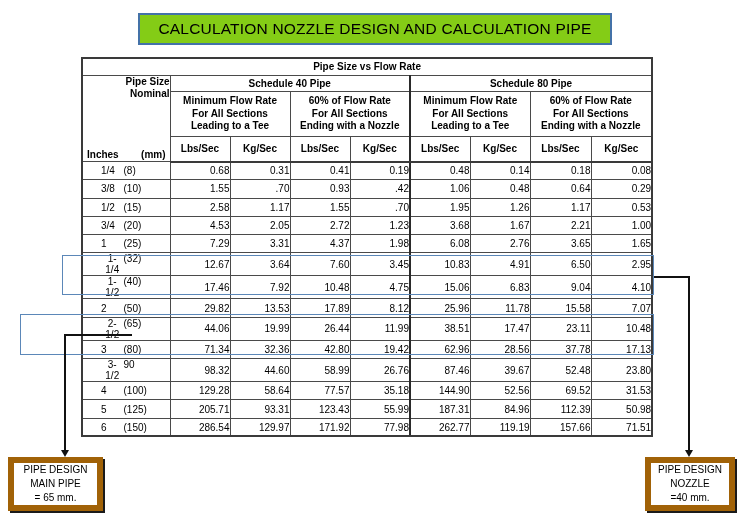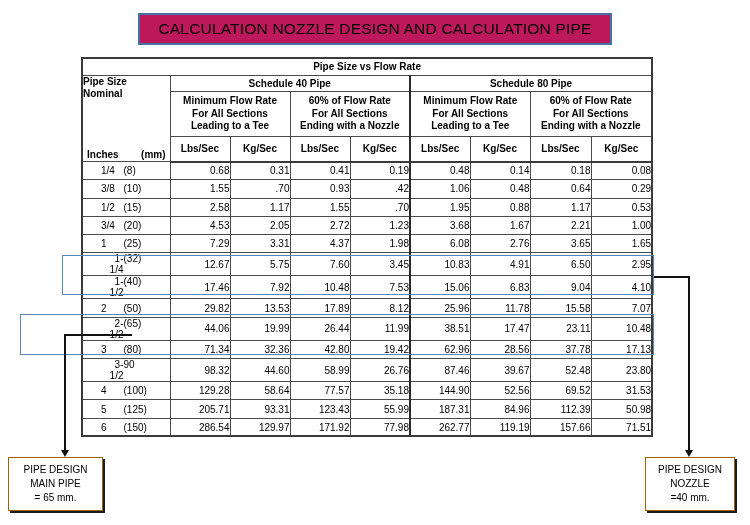--- a/index.html
+++ b/index.html
@@ -15,21 +15,21 @@
     width: 750px; height: 525px;
     background: #ffffff;
   }
 
   
   #title-box {
     position: absolute;
     left: 138px; top: 13px;
     width: 474px; height: 32px;
     border: 2px solid #4472a8;
-    background: #be185d;
+    background: #84cc16;
     display: flex; align-items: center; justify-content: center;
   }
   #title-text {
     font-size: 15.5px;
     letter-spacing: 0.2px;
     color: #000000;
     white-space: nowrap;
   }
 
   
@@ -79,21 +79,21 @@
     line-height: 12.5px;
     padding: 0 2px;
   }
   .h-unit {
     height: 24px;
     text-align: center;
     vertical-align: middle;
     font-size: 10px;
   }
   .h-pipesize {
-    text-align: left;
+    text-align: right;
     vertical-align: middle;
     font-size: 10px;
     line-height: 12.5px;
     padding: 0 2px;
   }
   .pipesize-row3 {
     display: flex;
     justify-content: space-between;
     padding: 0 4px;
     margin-top: 48px;
@@ -110,21 +110,21 @@
     height: 18.3px;
     vertical-align: middle;
     font-size: 10.5px;
     padding: 0;
   }
   .sz-inner {
     display: flex;
     justify-content: space-between;
     padding: 0 12px 0 18px;
   }
-  .sz-in { text-align: right; }
+  .sz-in { text-align: center; }
   .sz-mm { text-align: left; min-width: 34px; }
 
   
   .hl-box {
     position: absolute;
     border: 1.5px solid #5b87b8;
     pointer-events: none;
   }
   #hl-nozzle { left: 62px; top: 255px; width: 592px; height: 40px; }
   #hl-main   { left: 20px; top: 314px; width: 634px; height: 41px; }
@@ -147,21 +147,21 @@
   #lc-ar { left: 60.5px; top: 450px; }
 
   
   #rc-h  { left: 654px; top: 276px; width: 36px; }
   #rc-v  { left: 688px; top: 276px; height: 176px; }
   #rc-ar { left: 684.5px; top: 450px; }
 
   
   .callout {
     position: absolute;
-    border: 1px solid #a16207;
+    border: 6px solid #a16207;
     background: #fff;
     display: flex;
     flex-direction: column;
     align-items: center;
     justify-content: center;
     font-size: 10px;
     line-height: 14px;
     color: #000;
     box-shadow: 2px 2px 0 #1a1a1a;
   }
@@ -278,21 +278,21 @@
               <div class="sz-inner">
                 <span class="sz-in">1/2</span>
                 <span class="sz-mm">(15)</span>
               </div>
             </td>
             <td class="num">2.58</td>
             <td class="num">1.17</td>
             <td class="num">1.55</td>
             <td class="num">.70</td>
             <td class="num thick-left">1.95</td>
-            <td class="num">0.88</td>
+            <td class="num">1.26</td>
             <td class="num">1.17</td>
             <td class="num outer-right">0.53</td>
           </tr>
           <tr>
             <td class="sz outer-left">
               <div class="sz-inner">
                 <span class="sz-in">3/4</span>
                 <span class="sz-mm">(20)</span>
               </div>
             </td>
@@ -322,39 +322,39 @@
             <td class="num outer-right">1.65</td>
           </tr>
           <tr>
             <td class="sz outer-left">
               <div class="sz-inner">
                 <span class="sz-in">1-1/4</span>
                 <span class="sz-mm">(32)</span>
               </div>
             </td>
             <td class="num">12.67</td>
-            <td class="num">5.75</td>
+            <td class="num">3.64</td>
             <td class="num">7.60</td>
             <td class="num">3.45</td>
             <td class="num thick-left">10.83</td>
             <td class="num">4.91</td>
             <td class="num">6.50</td>
             <td class="num outer-right">2.95</td>
           </tr>
           <tr>
             <td class="sz outer-left">
               <div class="sz-inner">
                 <span class="sz-in">1-1/2</span>
                 <span class="sz-mm">(40)</span>
               </div>
             </td>
             <td class="num">17.46</td>
             <td class="num">7.92</td>
             <td class="num">10.48</td>
-            <td class="num">7.53</td>
+            <td class="num">4.75</td>
             <td class="num thick-left">15.06</td>
             <td class="num">6.83</td>
             <td class="num">9.04</td>
             <td class="num outer-right">4.10</td>
           </tr>
           <tr>
             <td class="sz outer-left">
               <div class="sz-inner">
                 <span class="sz-in">2</span>
                 <span class="sz-mm">(50)</span>

